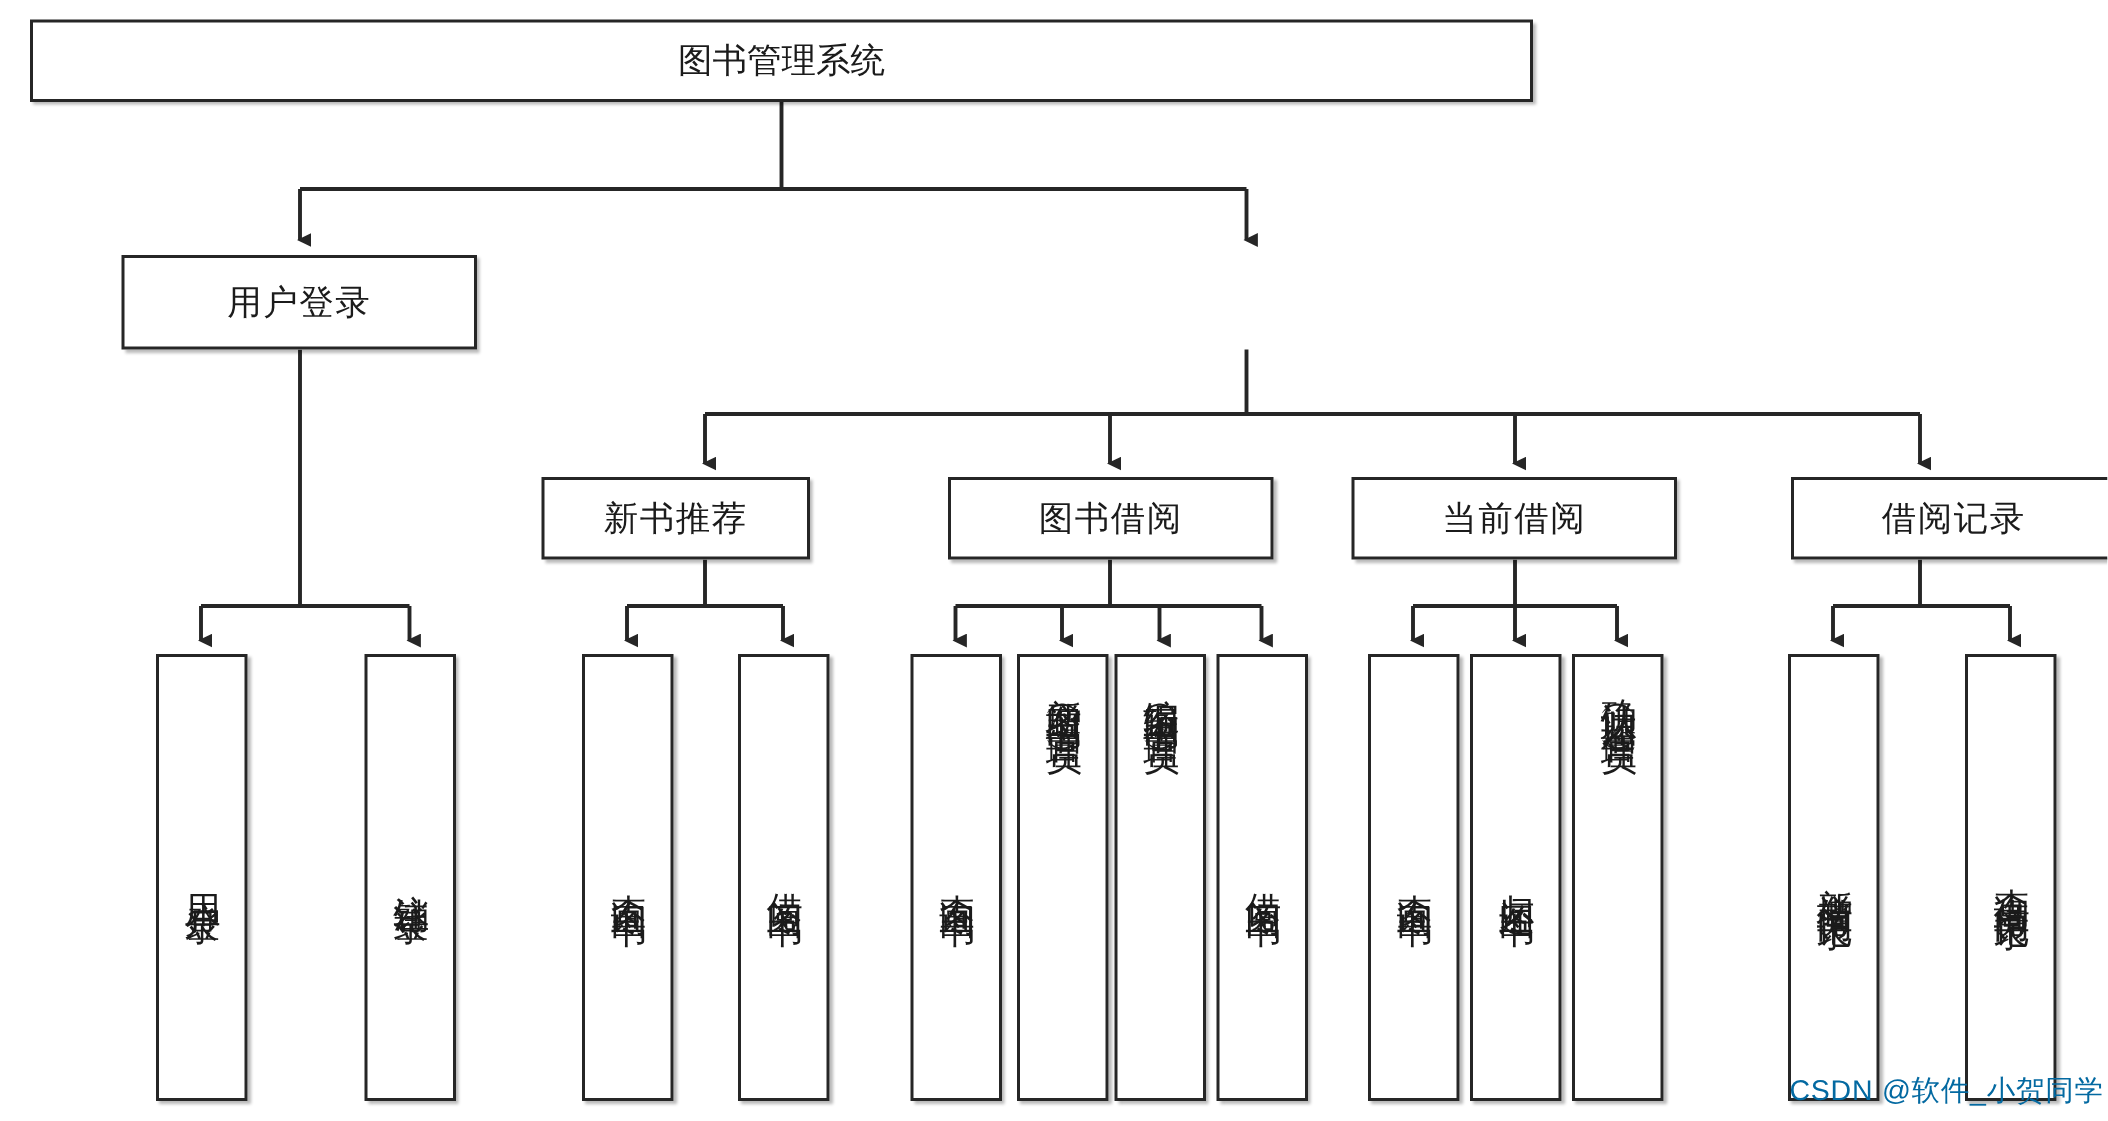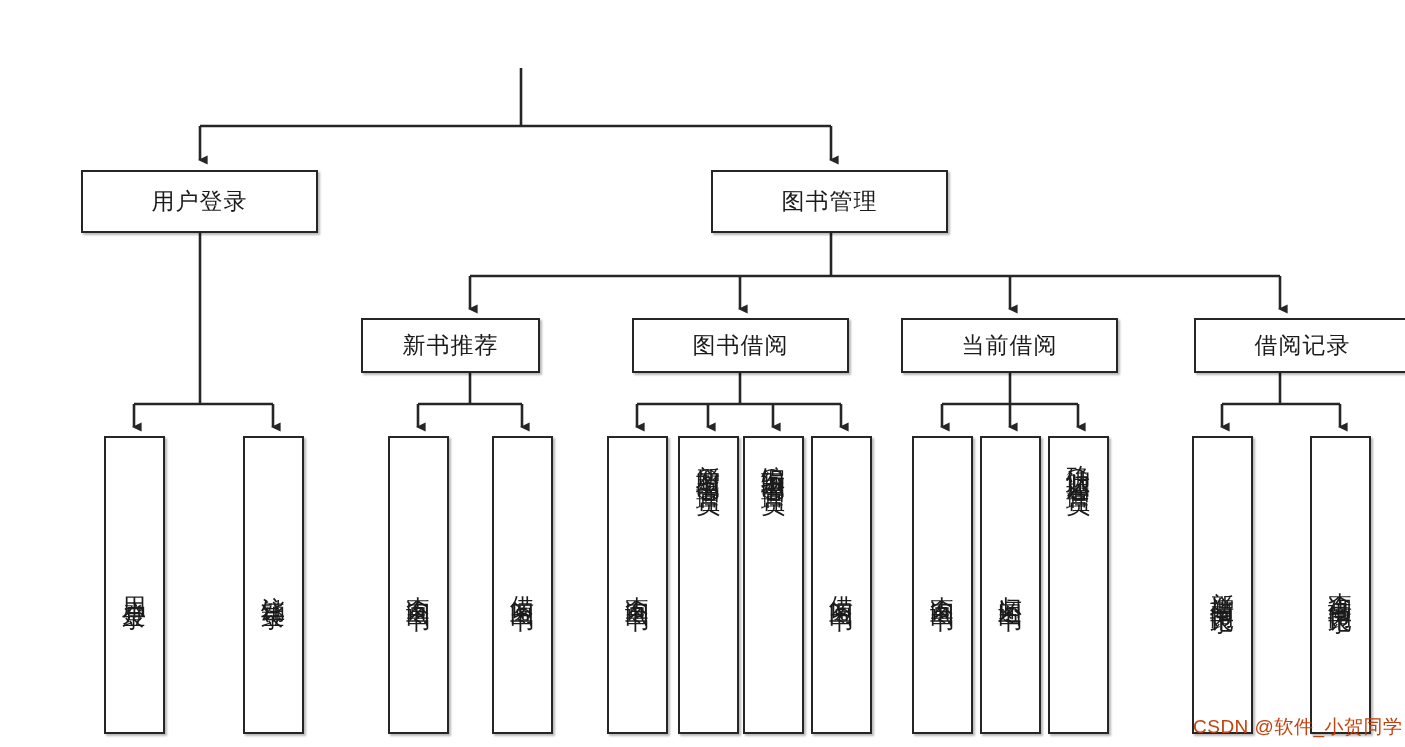--- a/index.html
+++ b/index.html
@@ -61,21 +61,21 @@
   .node .vlabel {
     writing-mode: vertical-rl;
     text-orientation: upright;
     display: block;
   }
   .watermark {
     position: absolute;
     left: 1193px;
     top: 714px;
     font-size: 19px;
-    color: #c2410c;
+    color: #0369a1;
     white-space: nowrap;
     z-index: 5;
     letter-spacing: 0.5px;
   }
 </style>
 </head>
 <body>
 
 <div id="canvas">
 
@@ -123,27 +123,27 @@
       <path d="M1010,404 L1010,427" marker-end="url(#arrow)"></path>
       <path d="M1078,404 L1078,427" marker-end="url(#arrow)"></path>
 
       <path d="M1280,373 L1280,404"></path>
       <path d="M1222,404 L1340,404"></path>
       <path d="M1222,404 L1222,427" marker-end="url(#arrow)"></path>
       <path d="M1340,404 L1340,427" marker-end="url(#arrow)"></path>
     </g>
   </svg>
 
+  <div class="node root" style="left:20px; top:13px; width:1002px; height:55px;">
+    <span>图书管理系统</span>
+  </div>
 
   <div class="node horiz" style="left:81px; top:170px; width:237px; height:63px;">
     <span>用户登录</span>
   </div>
-  <div class="node horiz" style="left:711px; top:170px; width:237px; height:63px;">
-    <span>图书管理</span>
-  </div>
 
   <div class="node horiz" style="left:361px; top:318px; width:179px; height:55px;">
     <span>新书推荐</span>
   </div>
   <div class="node horiz" style="left:901px; top:318px; width:217px; height:55px;">
     <span>当前借阅</span>
   </div>
   <div class="node horiz" style="left:632px; top:318px; width:217px; height:55px;">
     <span>图书借阅</span>
   </div>

